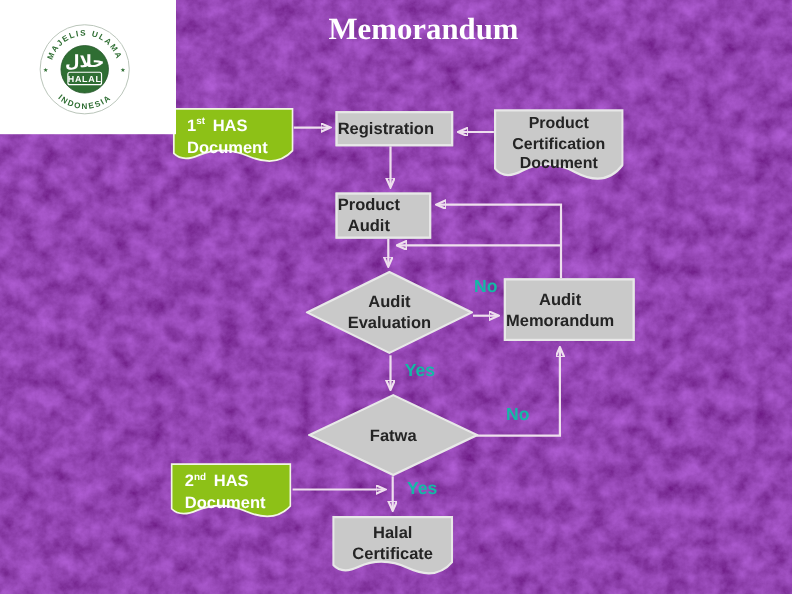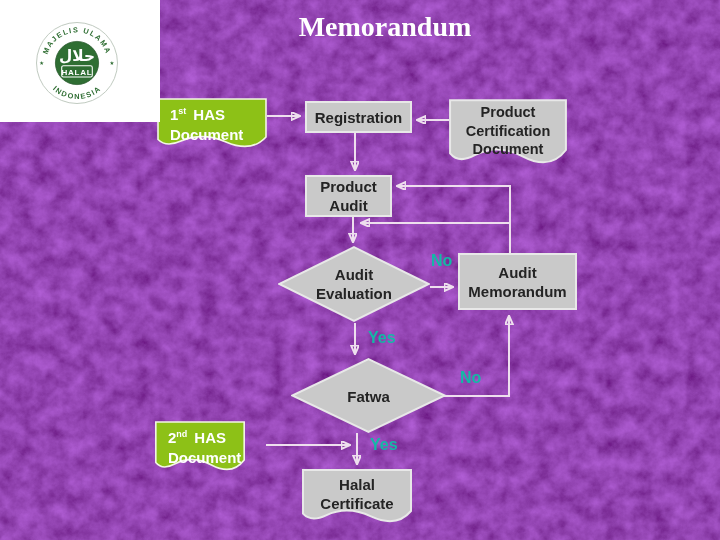--- a/index.html
+++ b/index.html
@@ -35,21 +35,21 @@
   .connectors path{stroke:#eedfee;stroke-width:2;fill:none;}
 
   
   .node{position:absolute;z-index:2;}
   .node .shape{position:absolute;left:0;top:0;width:100%;height:100%;}
   .gray-fill{fill:#c9c9c9;stroke:#e8e8e8;stroke-width:2;}
   .green-fill{fill:#8dc117;stroke:#f2f6e4;stroke-width:1.6;}
 
   .rect-node{
     background:#c9c9c9;border:2px solid #e8e8e8;box-sizing:border-box;
-    display:flex;align-items:center;justify-content:center;
+    display:flex;align-items:center;
   }
   .node-label{
     white-space:pre-line;text-align:center;font-weight:bold;
     font-size:15px;line-height:19px;color:#242424;
   }
   .diamond-node .node-label{
     position:absolute;left:0;right:0;top:50%;transform:translateY(-50%);
   }
   .doc-node .node-label{position:absolute;left:0;right:0;top:5px;}
   .doc-node.small-text .node-label{font-size:14.5px;line-height:18.5px;}
@@ -61,22 +61,22 @@
   .green-doc .ord{font-size:9px;vertical-align:super;line-height:0;}
   .green-doc .word-gap{display:inline-block;width:7px;}
 
   
   #n-has1        {left:157px;top:98px; width:110px;height:52px;}
   #n-reg         {left:305px;top:101px;width:107px;height:32px;}
   #n-pcd         {left:449px;top:99px; width:118px;height:68px;}
   #n-pa          {left:305px;top:175px;width:87px; height:42px;}
   #n-ae          {left:278px;top:246px;width:152px;height:76px;}
   #n-am          {left:458px;top:253px;width:119px;height:57px;}
-  #n-fatwa       {left:291px;top:358px;width:155px;height:75px;text-decoration:underline;}
-  #n-has2        {left:155px;top:421px;width:90px;height:52px;}
+  #n-fatwa       {left:280px;top:358px;width:155px;height:75px;text-decoration:underline;}
+  #n-has2        {left:155px;top:421px;width:110px;height:52px;}
   #n-hc          {left:302px;top:469px;width:110px;height:56px;}
   #n-pcd .node-label{top:4px;}
   #n-hc  .node-label{top:6px;}
 
   
   .decision-label{
     position:absolute;z-index:3;color:#14b8a6;font-weight:bold;
     font-size:16px;line-height:16px;
   }
   #lbl-no1 {left:431px;top:253px;}

